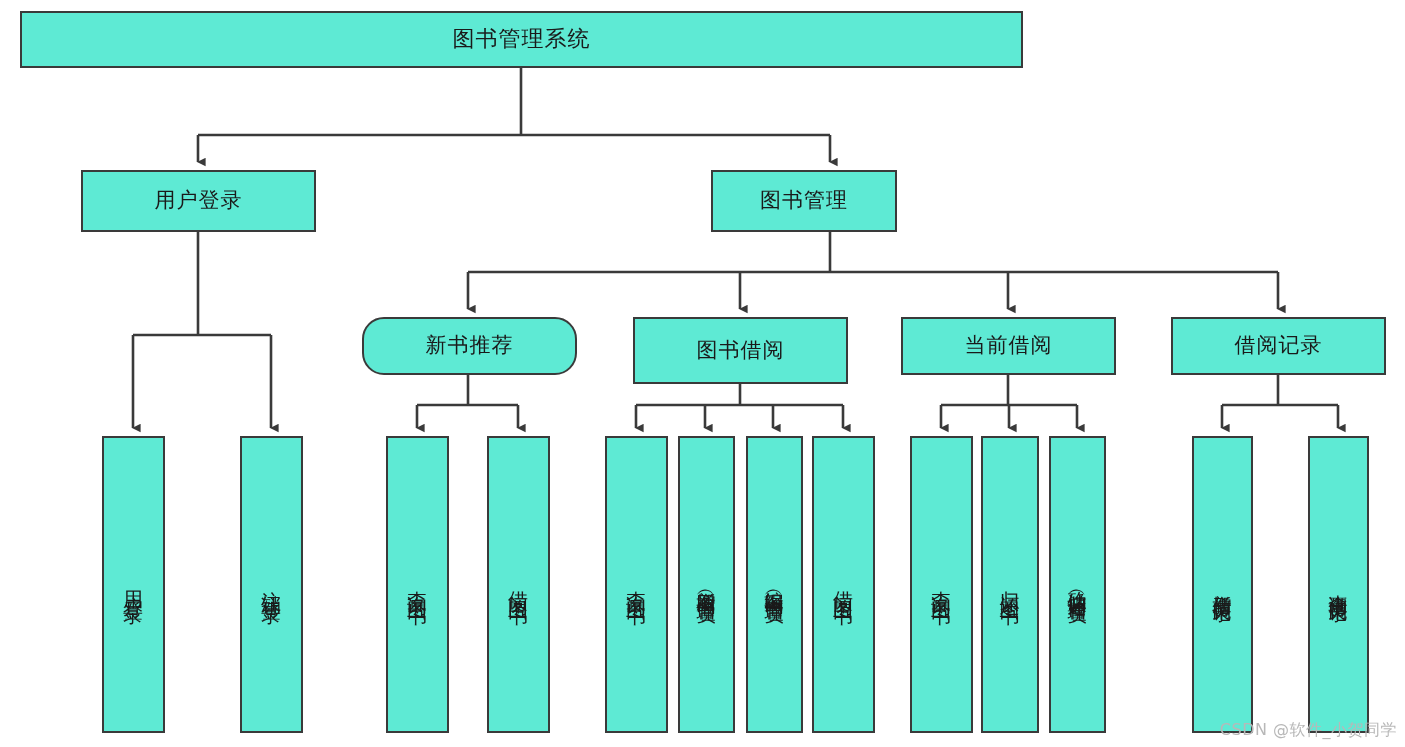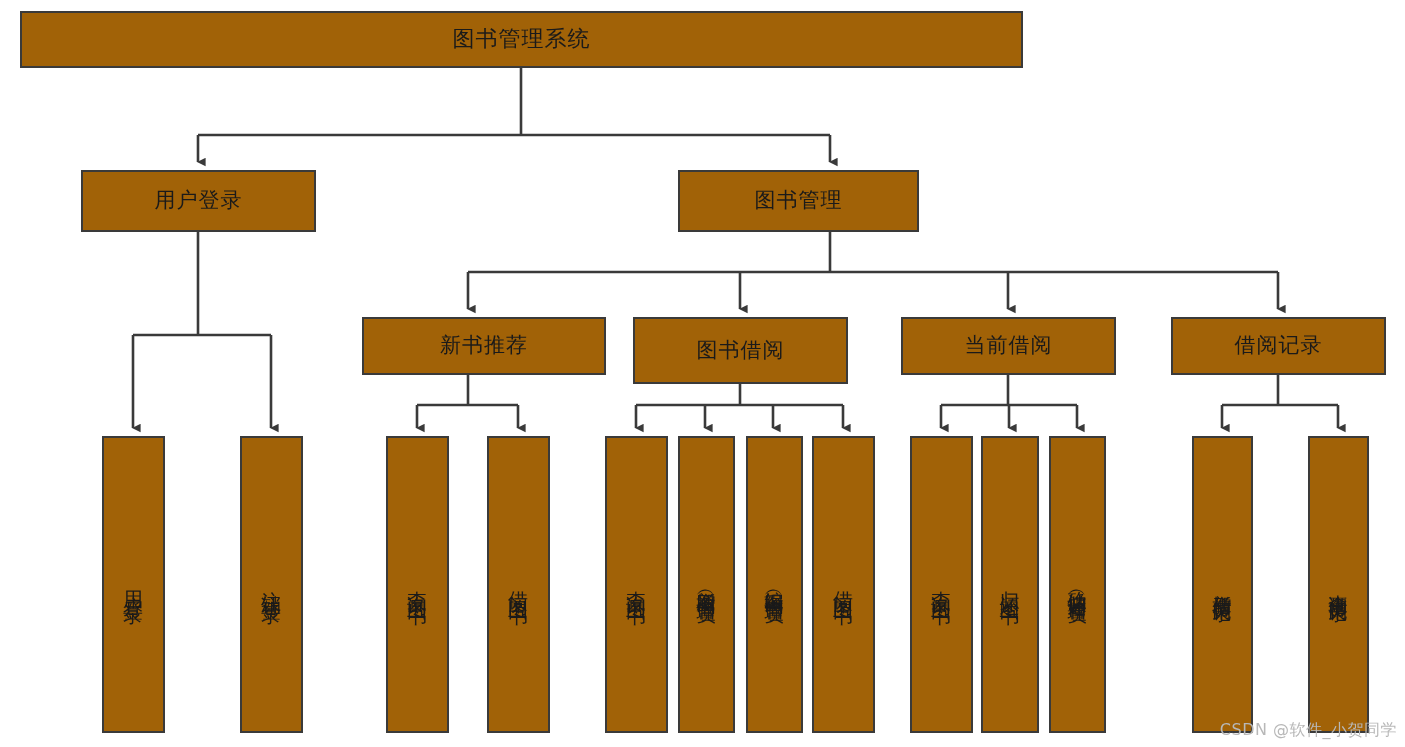--- a/index.html
+++ b/index.html
@@ -22,21 +22,21 @@
     position: absolute;
     left: 0;
     top: 0;
     width: 1405px;
     height: 747px;
     pointer-events: none;
   }
   .node {
     position: absolute;
     box-sizing: border-box;
-    background: #a16207;
+    background: #5eead4;
     border: 2.5px solid #3a3a3a;
     display: flex;
     align-items: center;
     justify-content: center;
     color: #1a1a1a;
   }
   .node.horizontal {
     font-size: 21px;
     letter-spacing: 1px;
     line-height: 1.2;
@@ -121,23 +121,23 @@
       <path d="M 1278 375 L 1278 405"></path>
       <path d="M 1222 405 L 1338 405"></path>
       <path d="M 1222 405 L 1222 428" marker-end="url(#arrowhead)"></path>
       <path d="M 1338 405 L 1338 428" marker-end="url(#arrowhead)"></path>
     </g>
   </svg>
 
   <div class="node horizontal root" style="left:20px; top:11px; width:1003px; height:57px;">图书管理系统</div>
 
   <div class="node horizontal" style="left:81px; top:170px; width:235px; height:62px;">用户登录</div>
-  <div class="node horizontal" style="left:678px; top:170px; width:241px; height:62px;">图书管理</div>
+  <div class="node horizontal" style="left:711px; top:170px; width:186px; height:62px;">图书管理</div>
 
-  <div class="node horizontal" style="left:362px; top:317px; width:244px; height:58px;">新书推荐</div>
+  <div class="node horizontal" style="left:362px; top:317px; width:215px; height:58px;border-radius:22px;">新书推荐</div>
   <div class="node horizontal" style="left:633px; top:317px; width:215px; height:67px;">图书借阅</div>
   <div class="node horizontal" style="left:901px; top:317px; width:215px; height:58px;">当前借阅</div>
   <div class="node horizontal" style="left:1171px; top:317px; width:215px; height:58px;">借阅记录</div>
 
   <div class="node vertical" style="left:102px; top:436px; width:63px; height:297px;">用户登录</div>
   <div class="node vertical" style="left:240px; top:436px; width:63px; height:297px;">注销登录</div>
 
   <div class="node vertical" style="left:386px; top:436px; width:63px; height:297px;">查询图书</div>
   <div class="node vertical" style="left:487px; top:436px; width:63px; height:297px;">借阅图书</div>
 

